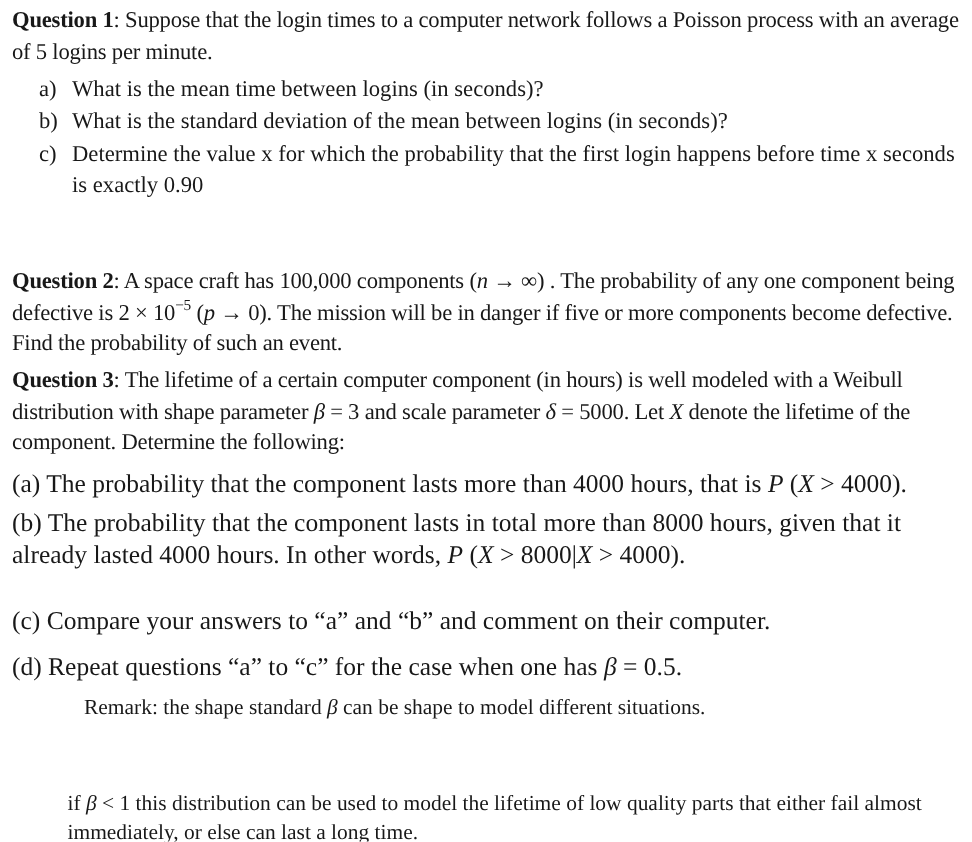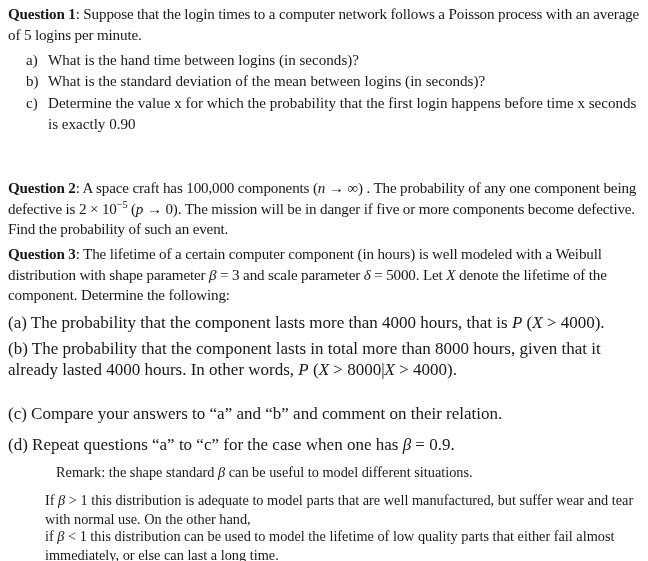--- a/index.html
+++ b/index.html
@@ -87,21 +87,21 @@
 <body>
 
 <div class="page">
 
   <div class="block" style="top:4px;">
     <span class="qlabel">Question 1</span><span>:</span><span> Suppose that the login times to a computer network follows a Poisson process with an average of 5 logins per minute.</span>
   </div>
 
   <div class="listq1" style="top:50px;">
     <div class="row">
-      <span class="mk">a)</span><span>What is the hand time between logins (in seconds)?</span>
+      <span class="mk">a)</span><span>What is the mean time between logins (in seconds)?</span>
     </div>
     <div class="row">
       <span class="mk">b)</span><span>What is the standard deviation of the mean between logins (in seconds)?</span>
     </div>
     <div class="row">
       <span class="mk">c)</span><span>Determine the value x for which the probability that the first login happens before time x seconds is exactly 0.90</span>
     </div>
   </div>
 
   <div class="block" style="top:178px;">
@@ -113,31 +113,28 @@
   </div>
 
   <div class="qitem" style="top:313px;">
     <span>(a) The probability that the component lasts more than 4000 hours, that is </span><span class="it">P</span><span> (</span><span class="it">X</span><span> &gt; 4000).</span>
   </div>
 
   <div class="qitem" style="top:339px;">
     <span>(b) The probability that the component lasts in total more than 8000 hours, given that it already lasted 4000 hours. In other words, </span><span class="it">P</span><span> (</span><span class="it">X</span><span> &gt; 8000|</span><span class="it">X</span><span> &gt; 4000).</span>
   </div>
 
-  <div class="qitem" style="top:404px;">(c) Compare your answers to “a” and “b” and comment on their relation.</div>
+  <div class="qitem" style="top:404px;">(c) Compare your answers to “a” and “b” and comment on their computer.</div>
 
   <div class="qitem" style="top:435px;">
-    <span>(d) Repeat questions “a” to “c” for the case when one has </span><span class="it">β</span><span> = 0.9.</span>
+    <span>(d) Repeat questions “a” to “c” for the case when one has </span><span class="it">β</span><span> = 0.5.</span>
   </div>
 
   <div class="remark-head" style="top:463px;">
-    <span class="bold">Remark</span><span>: the shape standard </span><span class="it">β</span><span> can be useful to model different situations.</span>
+    <span class="bold">Remark</span><span>: the shape standard </span><span class="it">β</span><span> can be shape to model different situations.</span>
   </div>
 
-  <div class="remark-body" style="top:491px;">
-    <span>If </span><span class="it">β</span><span> &gt; 1 this distribution is adequate to model parts that are well manufactured, but suffer wear and tear with normal use. On the other hand,</span>
-  </div>
 
   <div class="remark-body" style="top:527px;">
     <span>if </span><span class="it">β</span><span> &lt; 1 this distribution can be used to model the lifetime of low quality parts that either fail almost immediately, or else can last a long time.</span>
   </div>
 
 </div>
 
 </body></html>

